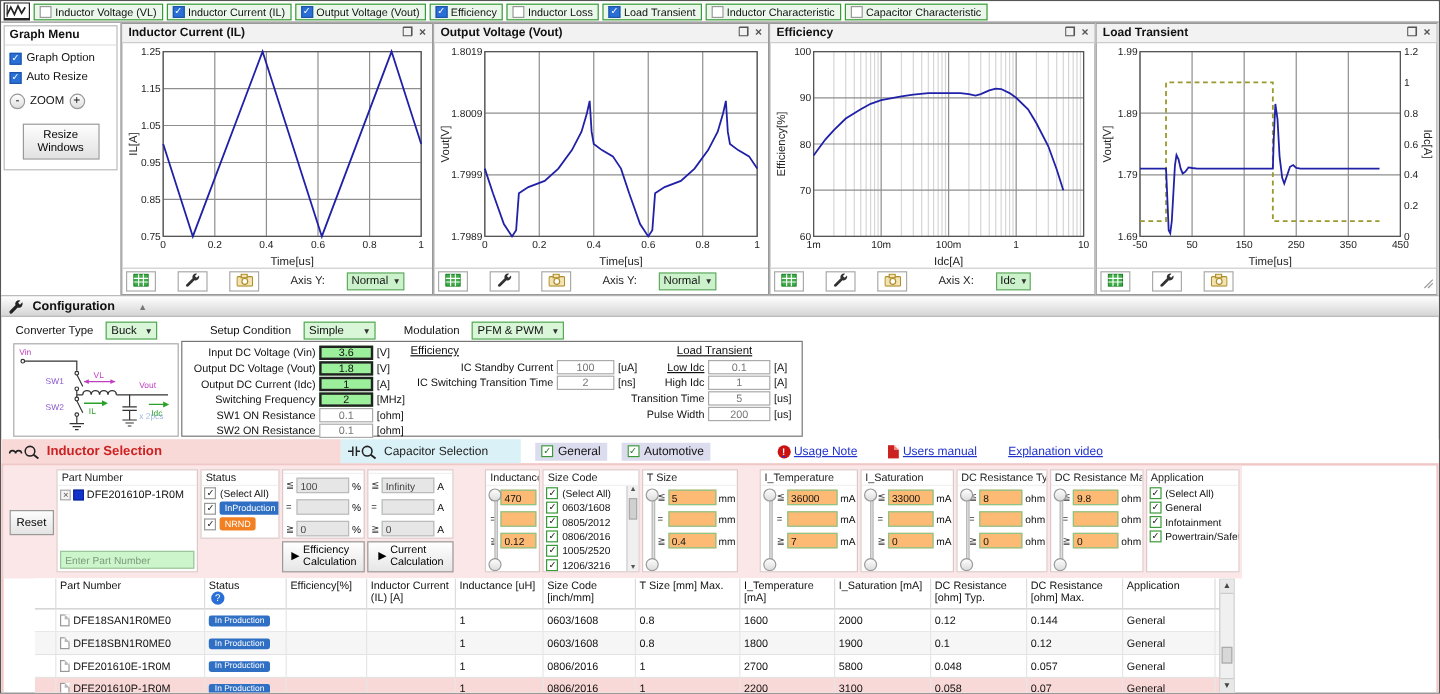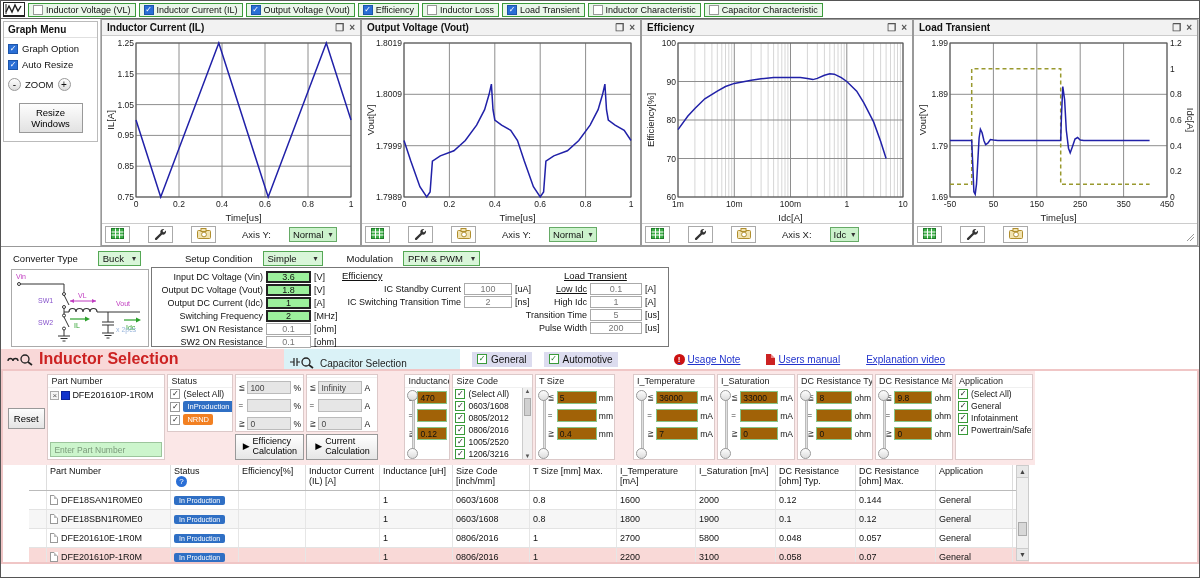--- a/index.html
+++ b/index.html
@@ -41,41 +41,41 @@
 .params-box{position:absolute;left:150px;top:0px;width:518px;height:80px;border:1px solid #777;background:#fff}
 .pg{position:absolute;top:2px}
 .prow{display:flex;align-items:center;height:13px;margin-bottom:0px;font-size:9px}
 .plabel{text-align:right;padding-right:3px;white-space:nowrap}
 .pinput{height:12px;border:2px solid #222;background:#9cf09c;text-align:center;font-size:9px;display:flex;align-items:center;justify-content:center}
 .pinput.plain{border:1px solid #aaa;background:#fff;color:#777}
 .punit{padding-left:3px;white-space:nowrap}
 .ptitle{text-decoration:underline;font-size:9.5px;margin-bottom:1px}
 
 .selbar{height:20px;display:flex;align-items:center;background:#fff;font-size:10px}
-.tab-ind{width:283px;height:20px;background:#f9d8d8;display:flex;align-items:center;gap:6px;padding:0 6px;color:#c22;font-weight:bold;font-size:16px}
-.tab-cap{width:176px;height:20px;background:#daf2f7;display:flex;align-items:flex-end;gap:6px;padding:0 6px;color:#222;font-size:10px}
+.tab-ind{width:283px;height:20px;background:#f9d8d8;display:flex;align-items:center;gap:6px;padding:0 6px;color:#c22;font-weight:bold;font-size:11px}
+.tab-cap{width:150px;height:20px;background:#daf2f7;display:flex;align-items:center;gap:6px;padding:0 6px;color:#222;font-size:10px}
 .selchip{background:#dcdcef;padding:0 5px;display:flex;gap:4px;align-items:center;height:15px;margin-left:12px}
 .sellink{color:#2233cc;text-decoration:underline;display:flex;align-items:center;gap:3px;margin-left:26px;white-space:nowrap}
 
 .bottom{height:195px;background:#fff;border:2px solid #f0c6c6;border-top:2px solid #f0c6c6}
 .filter-area{height:94px;background:#fbe7e7;display:flex;gap:2px;padding:3px 2px 2px 4px;width:1032px}
 .fcolwrap{display:flex;flex-direction:column;gap:2px}
 .fpanel{background:#fff;border:1px solid #dcc9c9;display:flex;flex-direction:column;overflow:hidden}
 .fhead{padding:1px 3px;font-size:9px;color:#222;border-bottom:1px solid #f0f0f0;white-space:nowrap;overflow:hidden}
 .fcbrow{display:flex;align-items:center;gap:3px;padding:1px 2px;font-size:8.5px;white-space:nowrap}
 .badge{color:#fff;font-size:7.5px;padding:1px 4px;border-radius:2px}
 .badge.blue{background:#2f6fc4}.badge.orange{background:#f28022}
 .fnum{display:flex;padding:2px 1px 0 2px;flex:1}
 .vsld{width:12px;position:relative;margin-right:1px}
 .vsld .trk{position:absolute;left:5px;top:6px;bottom:6px;width:3px;background:#e0e0e0;border:1px solid #bbb}
 .vsld .kn{position:absolute;left:0px;width:11px;height:11px;border-radius:50%;background:linear-gradient(#fdfdfd,#ddd);border:1px solid #999}
 .frows{display:flex;flex-direction:column;gap:3px;flex:1}
 .frow{display:flex;align-items:center;gap:2px;height:15px}
 .fsym{width:7px;font-size:8px;color:#333}
-.finput{height:13px;border:1px solid #88c588;background:#a16207;font-size:8.5px;padding:0 2px;display:flex;align-items:center;overflow:hidden}
+.finput{height:13px;border:1px solid #88c588;background:#fdba74;font-size:8.5px;padding:0 2px;display:flex;align-items:center;overflow:hidden}
 .finput.gray{background:#e6e6e6;border-color:#bbb;color:#444}
 .funit{font-size:8.5px;white-space:nowrap}
 .calc-btn{border:1px solid #999;background:linear-gradient(#fff,#e6e6e6);display:flex;align-items:center;gap:3px;justify-content:center;font-size:9px;padding:1px 2px;text-align:left;line-height:1.1;height:26px}
 .reset-col{width:40px;display:flex;align-items:center;justify-content:center}
 .reset-btn{border:1px solid #999;background:linear-gradient(#fdfdfd,#e4e4e4);padding:4px 5px;font-size:9.5px}
 .chiprow{display:flex;align-items:center;gap:2px;padding:2px;font-size:9px;white-space:nowrap}
 .xbox{width:9px;height:9px;border:1px solid #aaa;font-size:8px;line-height:7px;text-align:center;color:#555;background:#f4f4f4}
 .sw{width:9px;height:9px;background:#1133cc;border:1px solid #0a2299}
 .pn-input{margin:2px;height:15px;border:1px solid #9cc59c;background:#ccf5cc;font-size:8.5px;padding:0 3px;font-family:"Liberation Sans",sans-serif;color:#333;width:112px}
 .pn-input::placeholder{color:#7a9a7a}
@@ -457,23 +457,30 @@
             <line x1="1" y1="8" x2="8" y2="1" stroke="#999"></line>
             <line x1="4" y1="8" x2="8" y2="4" stroke="#999"></line>
           </svg>
       </span>
     </div>
   </div>
   <div class="gutter"></div>
 </div>
 
 <div>
+  <div class="config-header">
+    <svg width="13" height="13" viewBox="0 0 14 14">
+        <path d="M12.5 3.2 10.4 5.3 8.7 3.6 10.8 1.5A3.4 3.4 0 0 0 6.3 5.8L1.2 10.9a1.5 1.5 0 0 0 2.1 2.1L8.4 7.9a3.4 3.4 0 0 0 4.1-4.7z" fill="#222"></path>
+      </svg>
+    <span>Configuration</span>
+    <span class="tri">▴</span>
+  </div>
   <div class="conv-row">
     <span>Converter Type</span>
-    <span class="gsel" style="margin-left:20px">
+    <span class="gsel" style="margin-left:10px">
         <span>Buck</span>
         <span class="caret">▾</span>
       </span>
     <span style="margin-left:44px">Setup Condition</span>
     <span class="gsel" style="margin-left:10px;width:60px;justify-content:space-between">
         <span>Simple</span>
         <span class="caret">▾</span>
       </span>
     <span style="margin-left:24px">Modulation</span>
     <span class="gsel" style="margin-left:10px">

